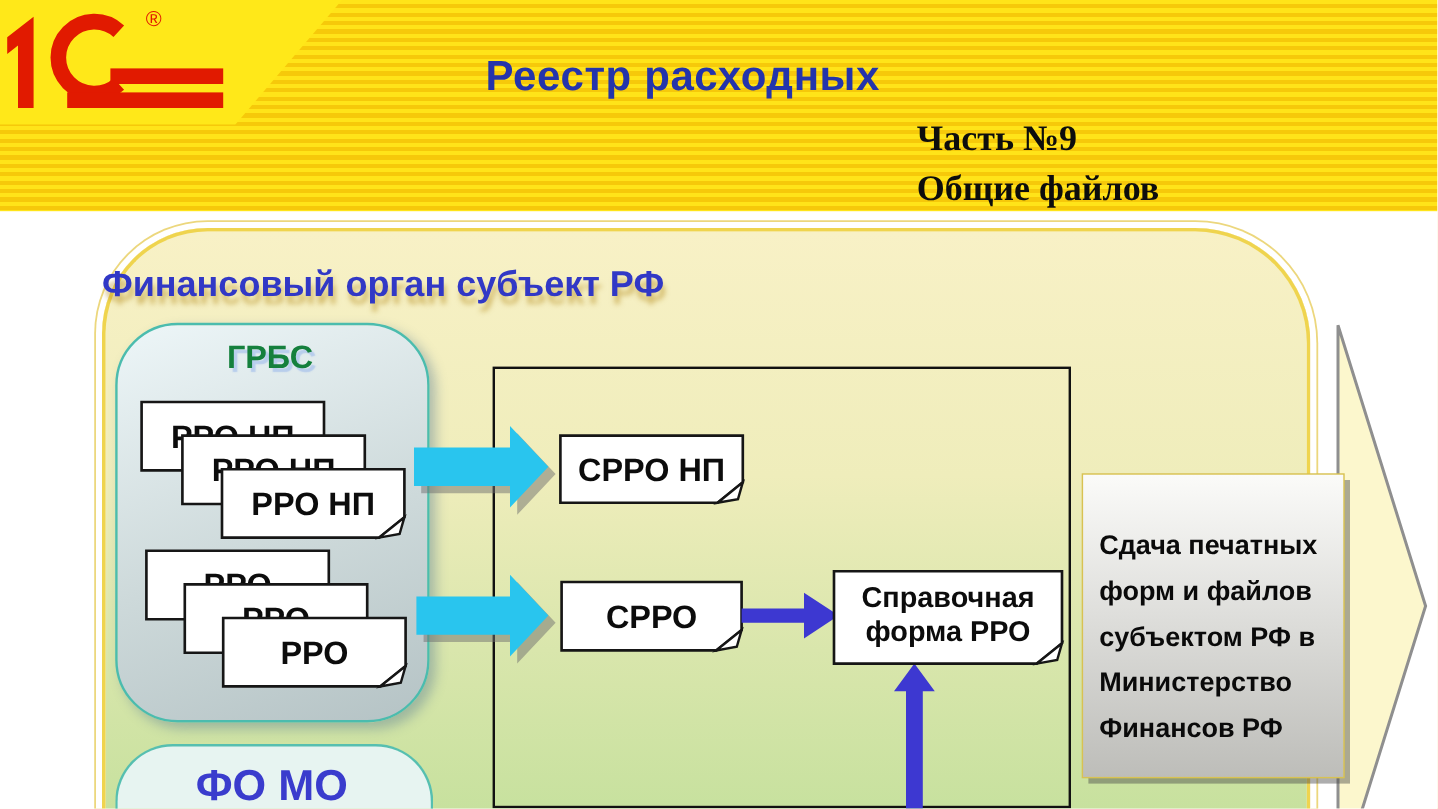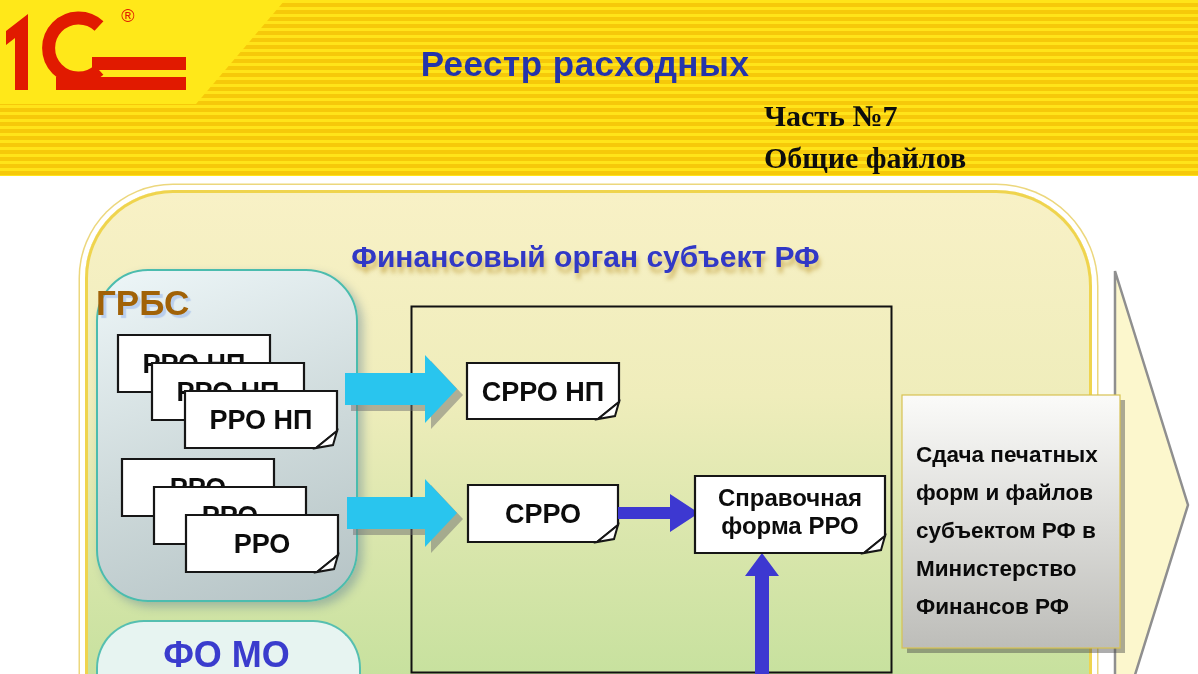--- a/index.html
+++ b/index.html
@@ -4,37 +4,37 @@
 <style>
   html,body{margin:0;padding:0;background:#fff;}
   .page{position:relative;width:1198px;height:674px;overflow:hidden;background:#ffffff;
         font-family:"Liberation Sans",sans-serif;}
   
   .header{position:absolute;left:0;top:0;width:1198px;height:176px;
           background:repeating-linear-gradient(180deg,#ffe419 0px,#ffe419 3.5px,#f6c90a 3.5px,#f6c90a 7px);}
   .header-solid{position:absolute;left:0;top:0;width:600px;height:104px;background:#ffe819;
           clip-path:polygon(0 0,285px 0,196px 104px,0 104px);}
   .logo-svg{position:absolute;left:4px;top:4px;}
-  .title{position:absolute;left:330px;top:44px;width:510px;text-align:center;
+  .title{position:absolute;left:314px;top:44px;width:510px;text-align:center;
          font-size:35px;font-weight:bold;color:#2434ab;line-height:39px;letter-spacing:.5px;}
   .subtitle{position:absolute;left:764px;top:95px;font-family:"Liberation Serif",serif;
             font-size:30px;font-weight:bold;color:#0d0d0d;line-height:42px;}
   
   .panel{position:absolute;left:85px;top:190px;width:1001px;height:484px;
          border:3px solid #efd44e;border-bottom:none;border-radius:88px 96px 0 0;
          background:linear-gradient(180deg,#f8f1c6 0%,#efedbb 42%,#d9e6ac 72%,#c7e19e 100%);
          box-shadow:0 0 0 5px #ffffff,0 0 0 6.5px #ecd77d;}
-  .panel-title{position:absolute;left:85px;top:240px;width:1001px;text-align:center;
+  .panel-title{position:absolute;left:85px;top:221px;width:1001px;
          font-size:30px;font-weight:bold;color:#3138c6;
          text-shadow:2px 6px 4px rgba(186,148,42,.55);}
   .grbs-box{position:absolute;left:96px;top:269px;width:258px;height:329px;border-radius:52px;
          background:linear-gradient(160deg,#edf6f8 0%,#cdd9da 55%,#b5c3c5 100%);
          border:2.5px solid #4bbcae;box-shadow:5px 5px 10px rgba(96,128,150,.45);}
-  .grbs-label{position:absolute;left:96px;top:283px;width:258px;text-align:left;
-         font-size:35px;font-weight:bold;color:#a16207;
+  .grbs-label{position:absolute;left:96px;top:283px;width:258px;text-align:center;
+         font-size:27px;font-weight:bold;color:#15803d;
          text-shadow:3px 3px 1px rgba(150,180,235,.55);}
   .fomo-box{position:absolute;left:96px;top:620px;width:261px;height:66px;
          border-radius:48px 48px 0 0;background:#e7f4f1;
          border:2.5px solid #56bfb0;border-bottom:none;}
   .fomo-label{position:absolute;left:96px;top:634px;width:261px;text-align:center;
          font-size:36px;font-weight:bold;color:#3a3ccd;}
   .overlay{position:absolute;left:0;top:0;}
   .doc-text{font-family:"Liberation Sans",sans-serif;font-weight:bold;fill:#0c0c0c;}
   .note-text{font-family:"Liberation Sans",sans-serif;font-weight:bold;fill:#0a0a0a;font-size:22.5px;}
 </style>
@@ -49,21 +49,21 @@
       <path d="M24,10 L24,86 L11,86 L11,34 L2,41 L2,27 Z" fill="#e11a00"></path>
       <path d="M95,22 A30,30 0 1 0 95,66" fill="none" stroke="#e11a00" stroke-width="13"></path>
       <rect x="88" y="53" width="94" height="13" fill="#e11a00"></rect>
       <rect x="52" y="73" width="130" height="13" fill="#e11a00"></rect>
       <text x="124" y="18" font-size="18" fill="#e11a00" text-anchor="middle">®</text>
     </svg>
     <div class="title">
       <div>Реестр расходных</div>
     </div>
     <div class="subtitle">
-      <div>Часть №7</div>
+      <div>Часть №9</div>
       <div>Общие файлов</div>
     </div>
   </div>
 
   <div class="panel"></div>
   <div class="panel-title">Финансовый орган субъект РФ</div>
 
   <div class="grbs-box"></div>
   <div class="grbs-label">ГРБС</div>
 

